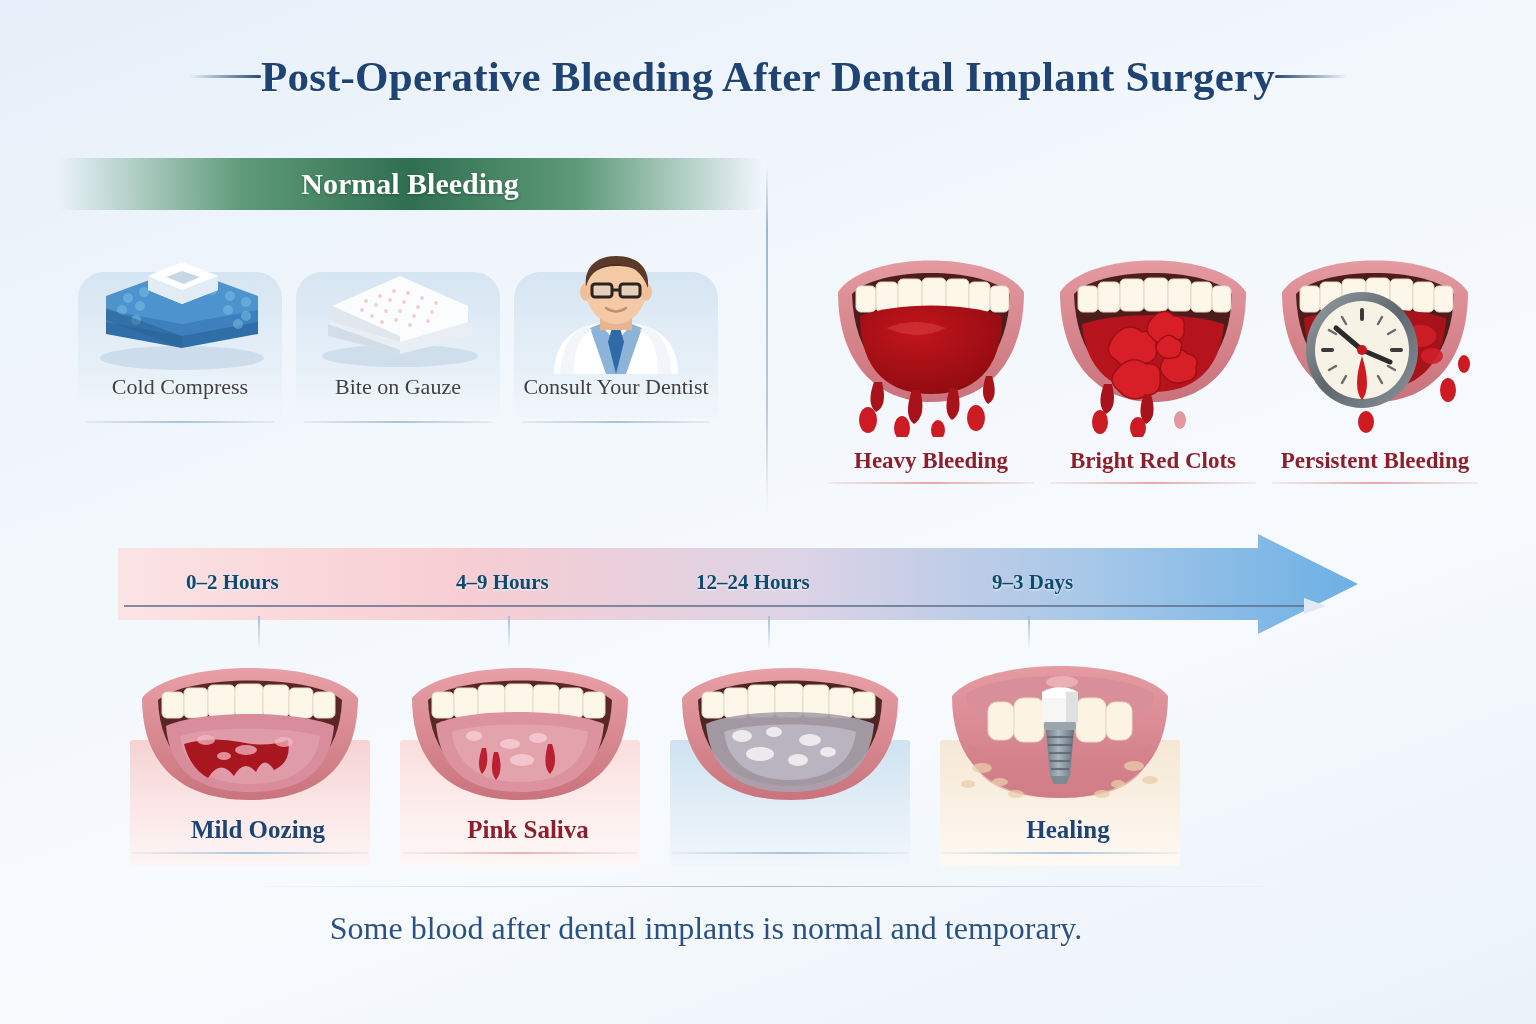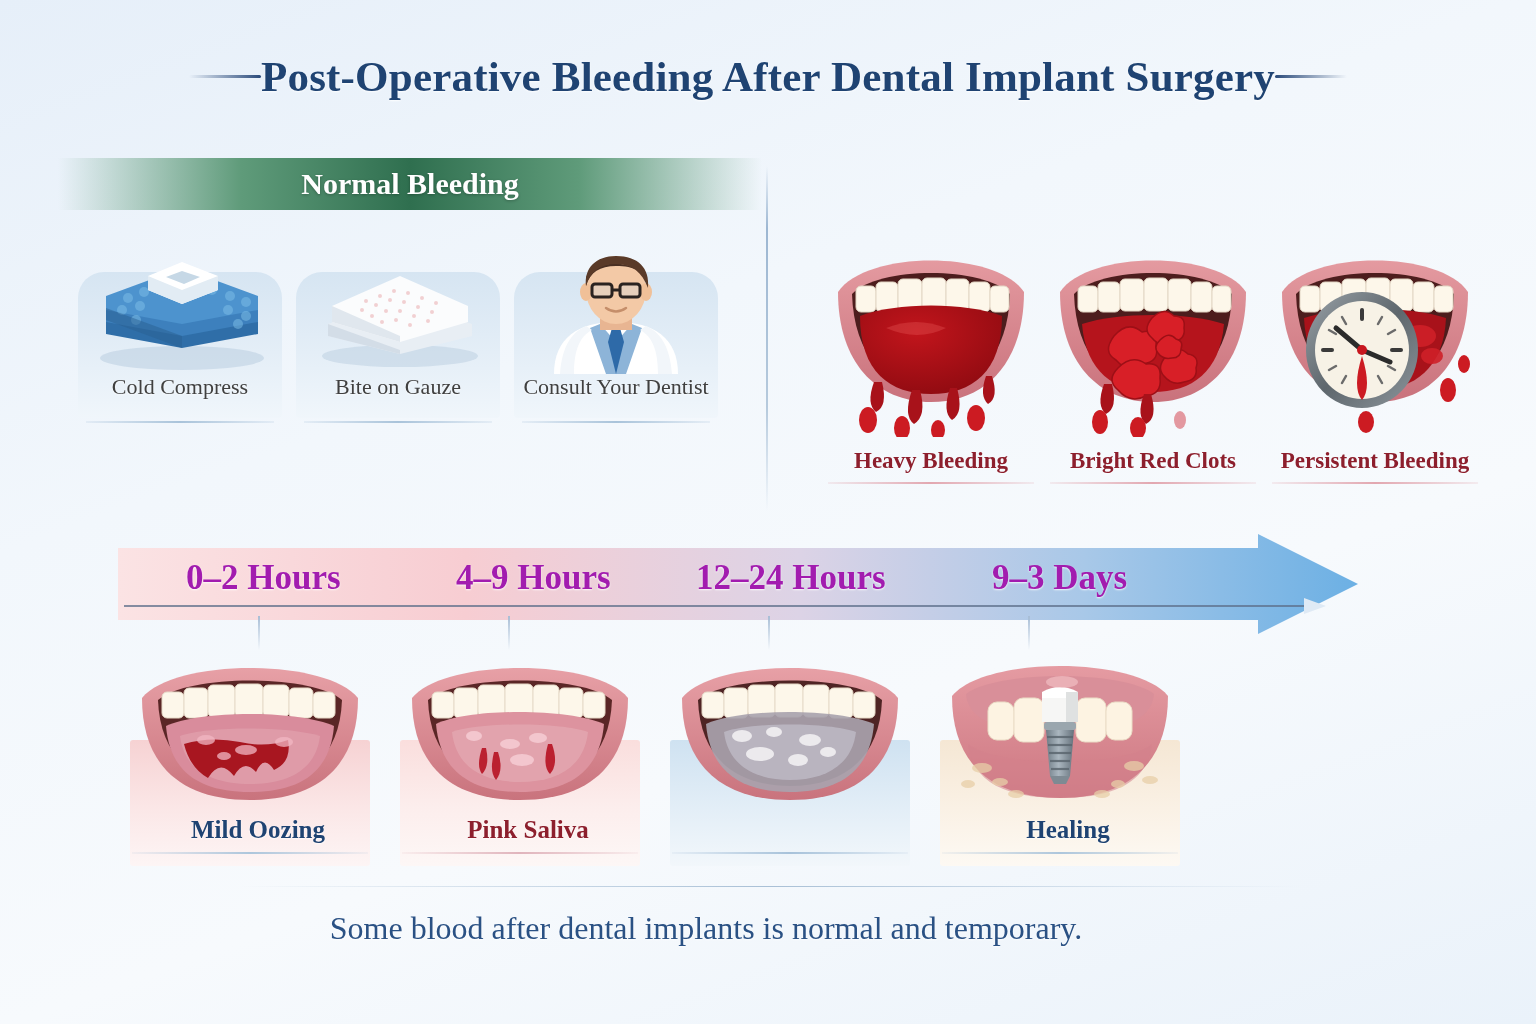--- a/index.html
+++ b/index.html
@@ -66,21 +66,21 @@
   }
   .ecard .underline {
     position:absolute; left:2px; bottom:16px; width:206px; height:2px;
     background:linear-gradient(90deg,rgba(220,150,160,.15),#e2a7b0,rgba(220,150,160,.15));
   }
 
   
   #timeline-arrow { position:absolute; left:118px; top:534px; width:1240px; height:100px; }
   .tl-labels { position:absolute; left:118px; top:558px; width:1240px; height:42px; }
   .tl-label {
-    position:absolute; top:0; font-size:35px; color:#a21caf; font-weight:700;
+    position:absolute; top:12px; font-size:21px; color:#0c4a6e; font-weight:700;
     text-shadow:0 1px 2px rgba(255,255,255,.85); white-space:nowrap;
   }
   .tl-tick { position:absolute; width:2px; height:34px;
     background:linear-gradient(180deg,#a8bed6,rgba(168,190,214,0)); }
 
   
   .stage-row { position:absolute; left:122px; top:648px; width:1248px; display:flex; gap:14px; }
   .scard { position:relative; width:256px; height:218px; }
   .scard .panel { position:absolute; left:8px; top:92px; width:240px; height:126px; border-radius:3px; }
   .scard .art { position:absolute; left:6px; top:0; width:244px; height:160px; }

